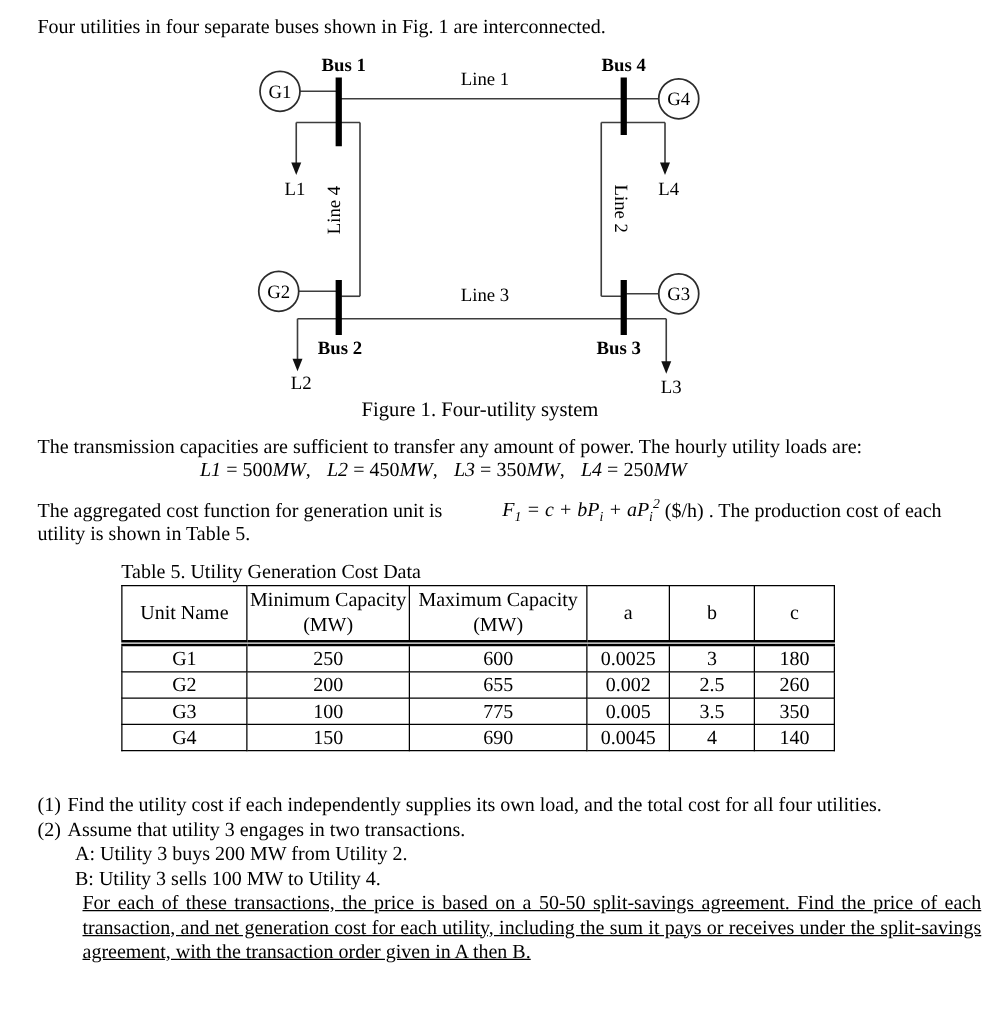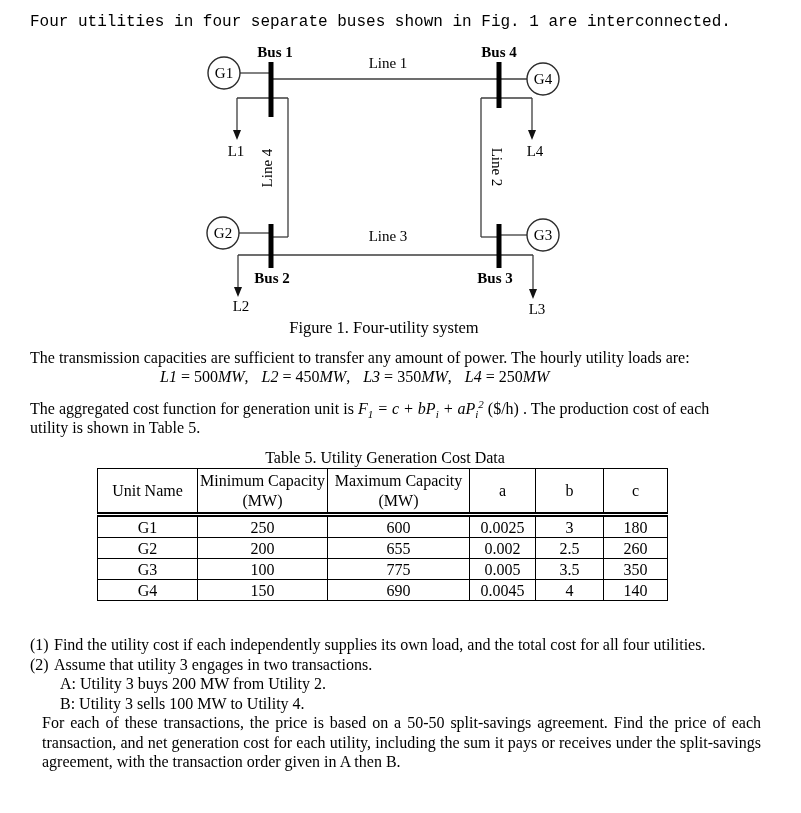--- a/index.html
+++ b/index.html
@@ -7,46 +7,46 @@
     position: relative;
     width: 801px;
     height: 813px;
     background: #ffffff;
     font-family: "Liberation Serif", serif;
     color: #000;
     font-size: 16px;
     overflow: hidden;
   }
   .abs { position: absolute; margin: 0; }
-  .intro { left: 30px; top: 12px; width: 745px; line-height: 20px; font-family: Liberation Mono, monospace; }
+  .intro { left: 30px; top: 12px; width: 745px; line-height: 20px; }
   .figure-svg { left: 150px; top: 40px; }
   .trans { left: 30px; top: 348px; width: 750px; line-height: 20px; }
   .loads { left: 160px; top: 368px; display: flex; gap: 13px; font-size: 16px; }
   .loads .sym, .loads .unit { font-style: italic; }
   .cost { left: 30px; top: 394px; width: 748px; line-height: 21px; }
   .cost2 { left: 30px; top: 417px; width: 748px; line-height: 21px; }
-  .math { font-style: italic; }
+  .math { font-style: italic; margin-left: 44px; }
   .math sub, .math sup { font-size: 11px; font-style: italic; }
-  .tbl-title { left: 97px; top: 449px; width: 576px; text-align: center; }
+  .tbl-title { left: 97px; top: 449px; width: 576px; text-align: left; }
   .cost-table { left: 97px; top: 468px; border-collapse: collapse; table-layout: fixed; }
   .cost-table th, .cost-table td {
     border: 1px solid #000;
     text-align: center;
     vertical-align: middle;
     font-weight: normal;
     font-size: 16px;
     padding: 0 2px;
   }
   .cost-table thead th { height: 43px; line-height: 20px; border-bottom: 5px double #000; }
   .cost-table tbody td { height: 20px; line-height: 19px; }
   .questions { left: 30px; top: 635px; width: 748px; line-height: 19.5px; }
   .q-row { display: flex; }
   .q-num { width: 24px; flex: 0 0 24px; }
   .q-indent { margin-left: 30px; font-family: Liberation Serif, serif; }
-  .q-closing { margin-left: 12px; width: 719px; text-align: justify; }
+  .q-closing { margin-left: 36px; width: 719px; text-align: justify; text-decoration: underline; }
   svg text { font-family: "Liberation Serif", serif; fill: #000; }
   .bus-label { font-weight: bold; font-size: 15px; }
   .line-label, .gen-label, .load-label { font-size: 15px; }
   .fig-caption { font-size: 16.5px; }
 </style>
 </head>
 <body>
 
 <div class="page">
 

